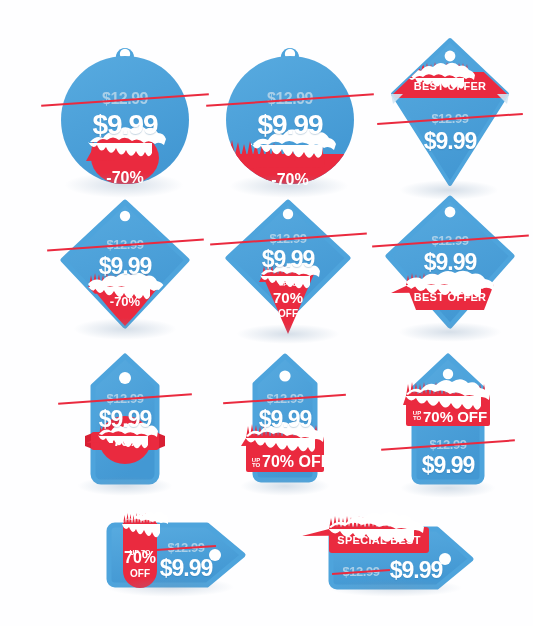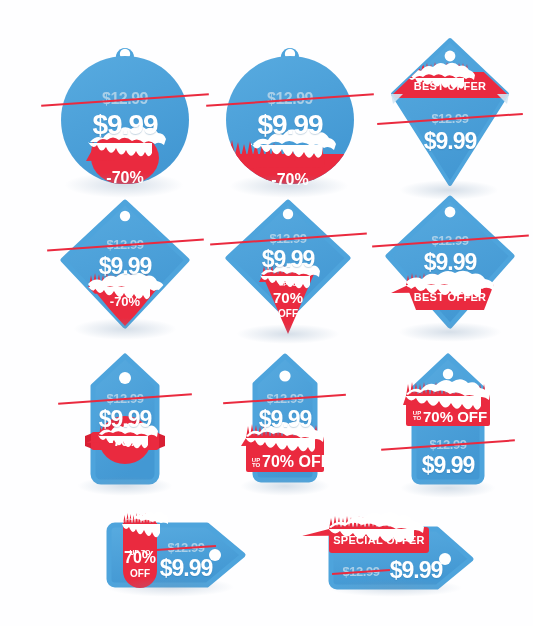--- a/index.html
+++ b/index.html
@@ -350,18 +350,18 @@
     </defs>
     <path d="M16 30 a6 6 0 0 1 6 -6 L122 24 L156 54 L122 82 L22 82 a6 6 0 0 1 -6 -6 Z" fill="url(#g11)" stroke="#4ea4dc" stroke-width="5" stroke-linejoin="round"></path>
     <circle cx="130" cy="54" r="6" fill="#ffffff"></circle>
     <g>
       <rect x="14" y="22" width="100" height="26" rx="3" fill="#ea2a3f"></rect>
       <path d="M14 24 l2-11 2 10 2-12 2 11 2-10 2 12 2-11 2 10 2-12 2 11 2-10 2 12 2-11 2 10 2-12 2 11 2-10 2 12 2-11 2 10 2-12 2 11 2-10 2 12 2-11 2 10 2-12 2 11 2-10 2 12 2-11 2 10 2-11 2 10 2-10 2 11 1 7 -100 1z" fill="#ea2a3f"></path>
       <path d="M14 22 q9-8 17-4 q8-9 17-5 q10-8 18-3 q10-6 18 1 q9-3 14 5 q7 1 11 6 l-1 6 q-6-5-12-2 q-8-5-15-2 q-9-6-17-2 q-9-6-17-2 q-9-5-17 1 q-8-4-14 2z" fill="#ffffff"></path>
       <path d="M13 23 q6 9 12 3 q6 10 13 2 q7 11 13 1 q8 12 14 2 q7 11 13 1 q6 10 12 1 q5 9 9 1 l0-10 -89 0z" fill="#ffffff"></path>
     </g>
   </svg>
-  <div class="lbl badge-text" style="left:14px;top:26px;width:100px;height:18px;font-size:11px;letter-spacing:.3px;">SPECIAL OFFER</div>
+  <div class="lbl badge-text" style="left:14px;top:26px;width:100px;height:18px;font-size:11px;letter-spacing:.3px;">SPECIAL BEST</div>
   <div class="lbl old-price" style="left:20px;top:58px;width:52px;height:16px;font-size:13px;">$12.99</div>
   <div class="lbl new-price" style="left:72px;top:52px;width:58px;height:26px;font-size:23px;">$9.99</div>
 </div>
 
 </div>
 
 </body></html>

